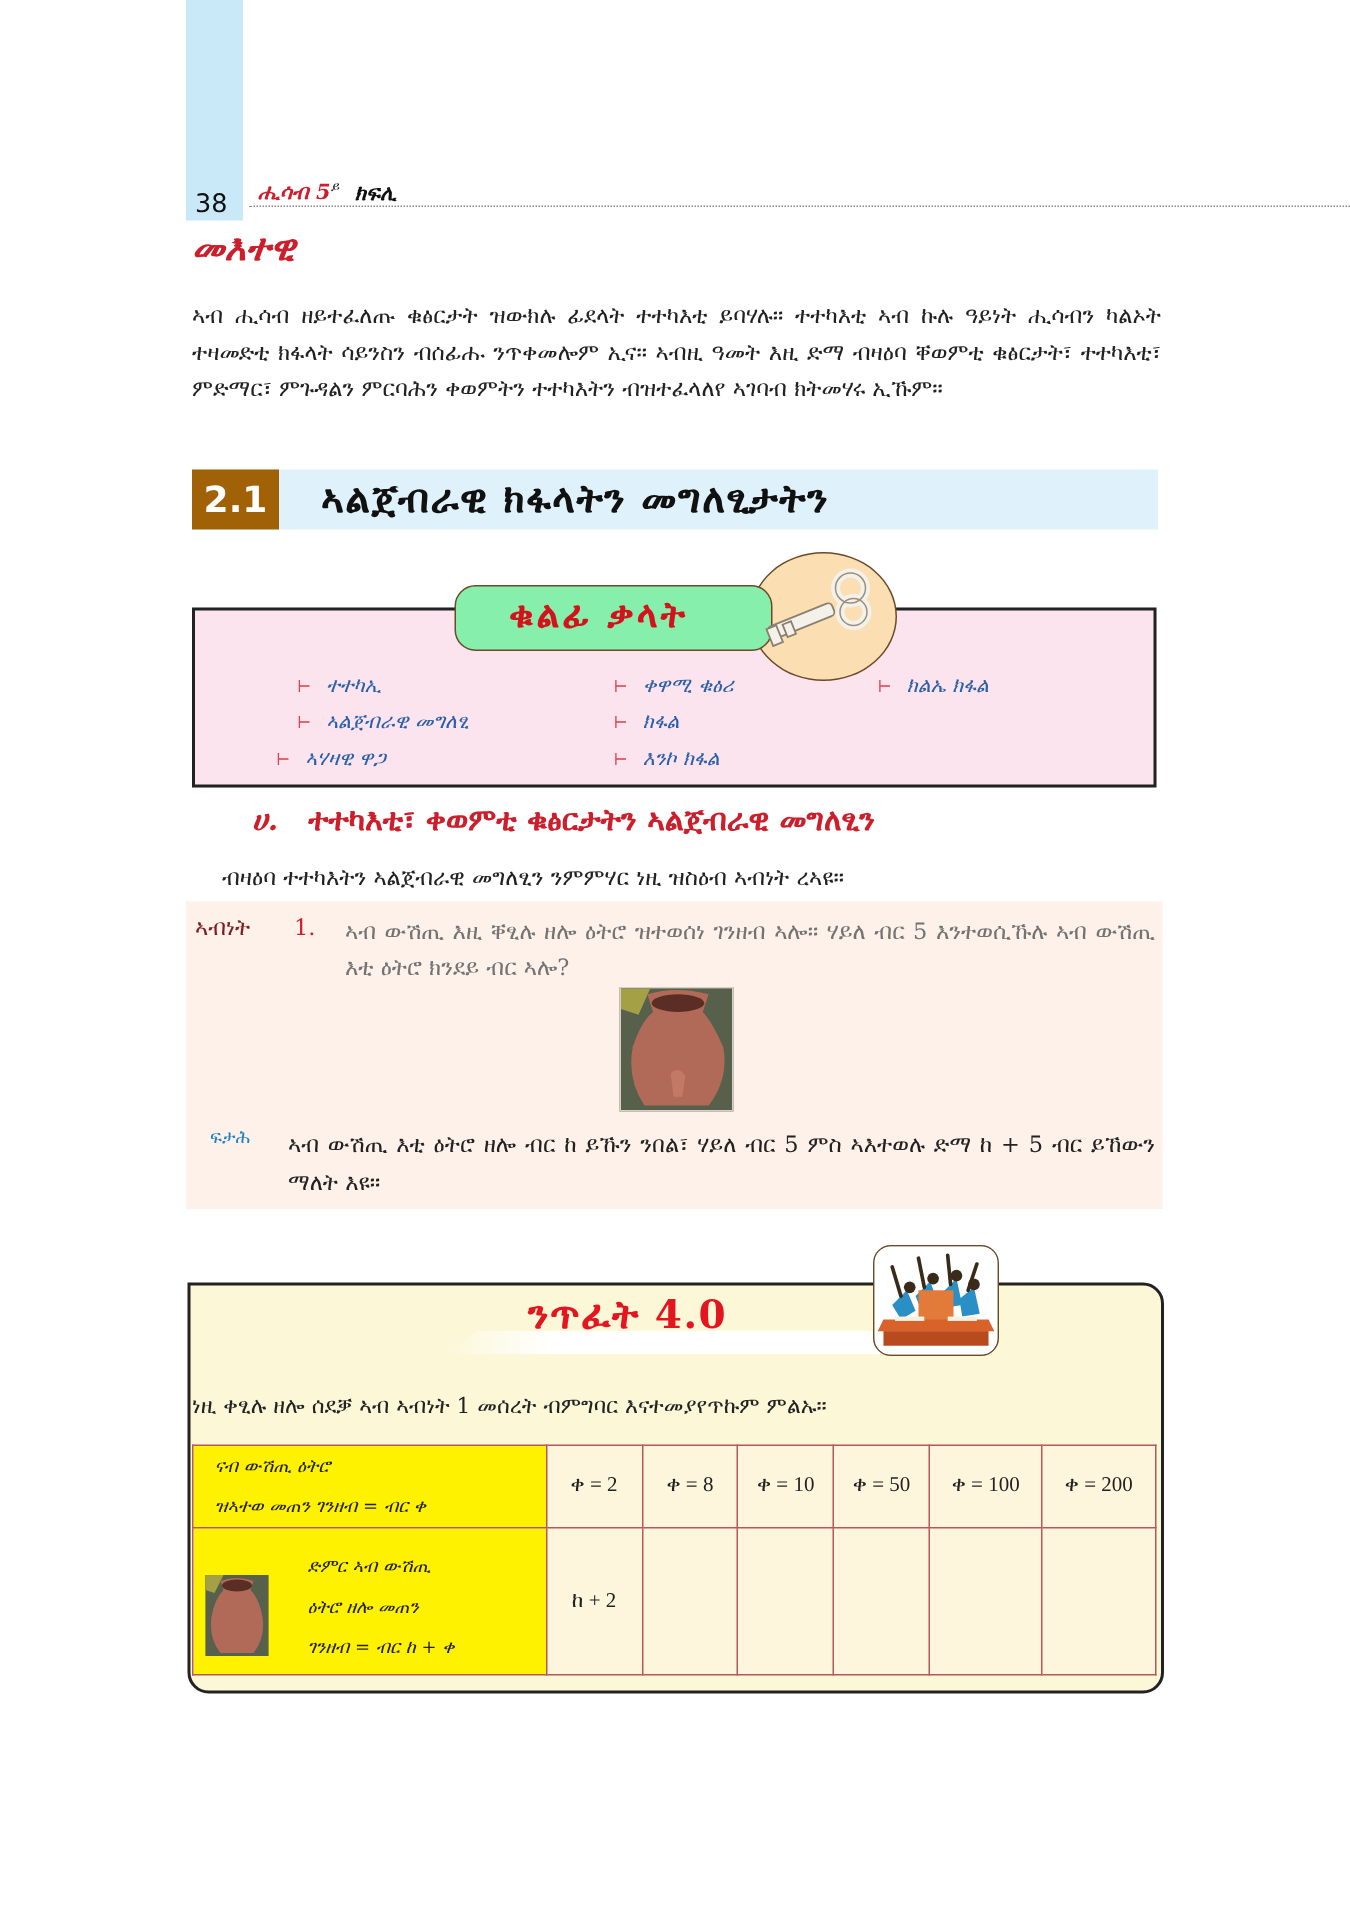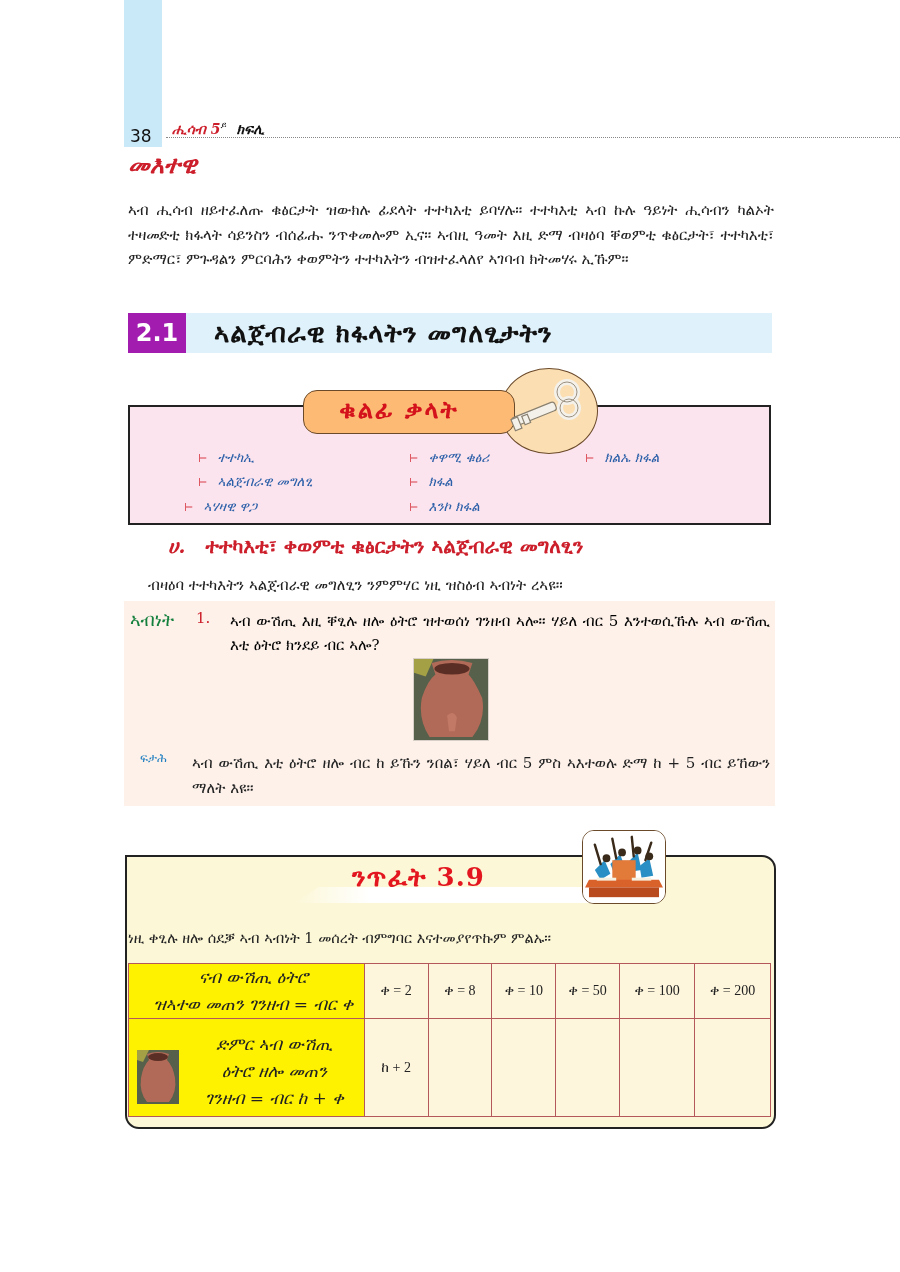--- a/index.html
+++ b/index.html
@@ -10,52 +10,52 @@
   .page-num { position: absolute; left: 130px; top: 126px; font-family: "DejaVu Sans", sans-serif; font-size: 17px; color: #111; }
   .running-head { position: absolute; left: 172px; top: 120px; font-size: 14px; font-style: italic; }
   .running-head .rh-subj { color: #cc1f2b; font-weight: bold; }
   .running-head .rh-grade { color: #111; font-weight: bold; margin-left: 6px; }
   .dotline { position: absolute; left: 166px; right: 0; top: 137px; border-top: 1px dotted #888; }
 
   .intro-title { position: absolute; left: 128px; top: 150px; font-size: 24px; font-style: italic; font-weight: bold; color: #cc1f2b; }
   .intro-para { position: absolute; left: 128px; top: 198px; width: 646px; font-size: 15px; line-height: 24.5px; text-align: justify; color: #222; }
 
   .section-bar { position: absolute; left: 128px; top: 313px; width: 644px; height: 40px; background: #dff1fa; }
-  .section-num { position: absolute; left: 0; top: 0; width: 58px; height: 40px; background: #a21caf; color: #fff; font-family: "DejaVu Sans", sans-serif; font-weight: bold; font-size: 24px; line-height: 40px; text-align: center; }
+  .section-num { position: absolute; left: 0; top: 0; width: 58px; height: 40px; background: #a16207; color: #fff; font-family: "DejaVu Sans", sans-serif; font-weight: bold; font-size: 24px; line-height: 40px; text-align: center; }
   .section-title { position: absolute; left: 86px; top: 2px; font-size: 26px; font-weight: bold; color: #111; line-height: 36px; letter-spacing: 1px; }
 
   .keywords-box { position: absolute; left: 128px; top: 405px; width: 643px; height: 120px; background: #fbe4ee; border: 2px solid #222; }
-  .kw-label { position: absolute; left: 303px; top: 390px; width: 212px; height: 44px; background: #fdba74; border: 1.5px solid #6b4a2a; border-radius: 14px; }
+  .kw-label { position: absolute; left: 303px; top: 390px; width: 212px; height: 44px; background: #86efac; border: 1.5px solid #6b4a2a; border-radius: 14px; }
   .kw-label-text { position: absolute; left: 0; width: 190px; top: 4px; text-align: center; font-size: 24px; font-weight: bold; color: #d4121c; letter-spacing: 2px; }
   .kw-circle { position: absolute; left: 500px; top: 368px; width: 98px; height: 86px; background: #fbdfb3; border: 1.5px solid #6b4a2a; border-radius: 50%; }
   .key-icon { position: absolute; left: 503px; top: 372px; width: 90px; height: 70px; }
   .kw-item { position: absolute; font-size: 13.5px; font-style: italic; color: #2b5fa8; white-space: nowrap; }
   .kw-bullet { color: #d9434e; font-style: normal; font-size: 11px; margin-right: 10px; }
 
   .sub-heading { position: absolute; left: 128px; top: 534px; font-size: 20px; font-weight: bold; color: #cc1f2b; white-space: nowrap; margin-left: 40px; }
   .sub-heading .letter { font-style: italic; margin-right: 20px; }
   .lead-para { position: absolute; left: 128px; top: 576px; font-size: 15px; color: #222; margin-left: 20px; }
 
   .example-box { position: absolute; left: 124px; top: 601px; width: 651px; height: 205px; background: #fdf1ea; }
-  .ex-label { position: absolute; left: 6px; top: 8px; font-size: 18px; color: #15803d; }
+  .ex-label { position: absolute; left: 6px; top: 8px; font-size: 15px; color: #7f1d1d; }
   .ex-num { position: absolute; left: 72px; top: 8px; font-size: 15px; color: #cc1f2b; }
-  .ex-text { position: absolute; left: 106px; top: 8px; width: 540px; font-size: 15px; line-height: 24px; text-align: justify; color: #000000; }
+  .ex-text { position: absolute; left: 106px; top: 8px; width: 540px; font-size: 15px; line-height: 24px; text-align: justify; color: #737373; }
   .pot-photo { position: absolute; left: 289px; top: 57px; width: 76px; height: 83px; border: 1px solid #d8d0c8; background: #5e6a50; overflow: hidden; }
   .sol-label { position: absolute; left: 16px; top: 150px; font-size: 12px; color: #1f7fc0; }
   .sol-text { position: absolute; left: 68px; top: 150px; width: 578px; font-size: 15px; line-height: 25px; text-align: justify; color: #222; }
 
   .activity-box { position: absolute; left: 125px; top: 855px; width: 651px; height: 274px; background: #fcf7d7; border: 2px solid #222; border-radius: 0 14px 14px 14px; }
   .act-ribbon { position: absolute; left: 295px; top: 887px; width: 296px; height: 16px; background: linear-gradient(90deg, rgba(255,255,255,0) 0%, #ffffff 25%, #ffffff 100%); clip-path: polygon(8% 0, 100% 0, 100% 100%, 0 100%); }
   .act-title { position: absolute; left: 352px; top: 862px; font-size: 26px; font-weight: bold; color: #e3161f; letter-spacing: 1px; }
   .act-pic { position: absolute; left: 582px; top: 830px; width: 84px; height: 74px; background: #fff; border: 1.5px solid #6b4a2a; border-radius: 12px; overflow: hidden; }
   .act-instr { position: absolute; left: 128px; top: 930px; font-size: 14.5px; color: #222; white-space: nowrap; }
 
   table.act-table { position: absolute; left: 128px; top: 963px; width: 643px; border-collapse: collapse; }
   .act-table td { border: 1px solid #b5585c; font-family: "Liberation Serif", serif; font-size: 14px; color: #222; text-align: center; background: #fdf5dc; }
-  .act-table td.yellow { background: #fff200; text-align: center; font-family: "DejaVu Serif", serif; font-size: 17px; font-style: italic; }
+  .act-table td.yellow { background: #fff200; text-align: left; font-family: "DejaVu Serif", serif; font-size: 12px; font-style: italic; }
   .act-table tr.r1 td { height: 53px; }
   .act-table tr.r2 td { height: 98px; }
   .r1 .yellow .line { display: block; padding-left: 14px; line-height: 27px; }
   .r2-cell { position: relative; }
   .r2-photo { position: absolute; left: 8px; top: 31px; width: 42px; height: 54px; background: #5e6a50; overflow: hidden; }
   .r2-text { position: absolute; left: 76px; top: 12px; line-height: 27px; }
   .r2-text span { display: block; }
 </style>
 </head>
 <body>
@@ -116,21 +116,21 @@
     <path d="M18 4 Q38 -2 60 4 L56 16 Q62 22 70 40 Q74 62 60 80 L16 80 Q4 62 8 40 Q14 22 22 16Z" fill="#b26a58"></path>
     <ellipse cx="39" cy="10" rx="18" ry="6" fill="#5a2e24"></ellipse>
     <path d="M34 58 Q40 52 44 60 L42 74 L36 74Z" fill="#c27a66"></path>
   </svg>
   <div class="sol-label">ፍታሕ</div>
   <div class="sol-text">ኣብ ውሽጢ እቲ ዕትሮ ዘሎ ብር ከ ይኹን ንበል፣ ሃይለ ብር 5 ምስ ኣእተወሉ ድማ ከ + 5 ብር ይኸውን ማለት እዩ።</div>
 </div>
 
 <div class="activity-box"></div>
 <div class="act-ribbon"></div>
-<div class="act-title">ንጥፈት 3.9</div>
+<div class="act-title">ንጥፈት 4.0</div>
 <svg class="act-pic" viewBox="0 0 84 74">
   <rect width="84" height="74" fill="#ffffff"></rect>
   <g fill="#2a8fc4">
     <path d="M12 40 L22 30 L28 44 L18 50Z"></path>
     <path d="M28 34 L38 24 L44 40 L32 44Z"></path>
     <path d="M46 32 L56 22 L60 40 L48 42Z"></path>
     <path d="M58 36 L68 28 L72 46 L60 48Z"></path>
   </g>
   <g stroke="#3a2a1a" stroke-width="2.5" stroke-linecap="round">
     <line x1="18" y1="34" x2="12" y2="14"></line>

